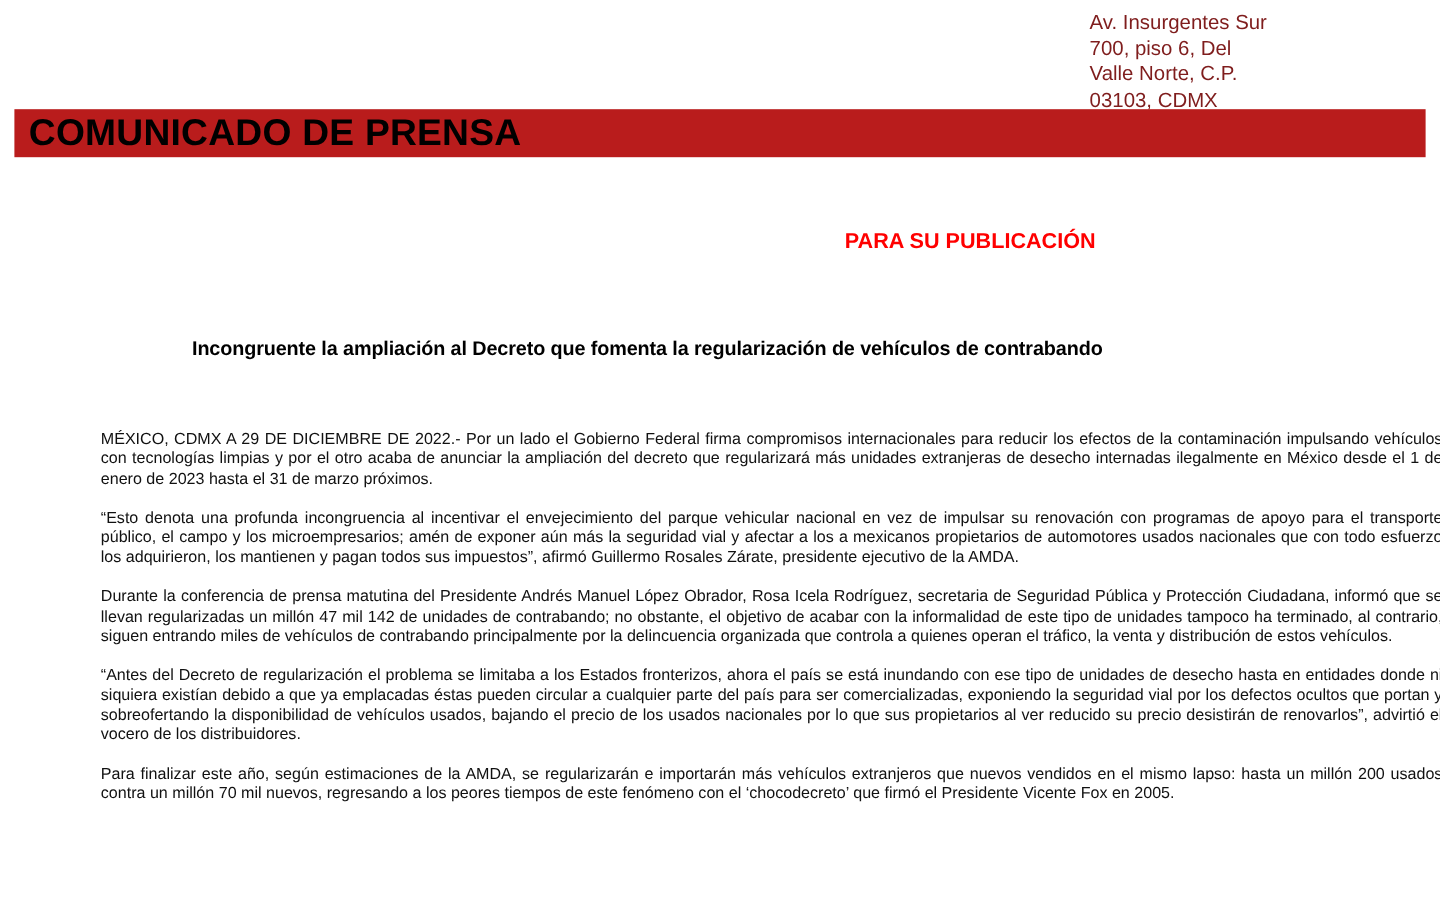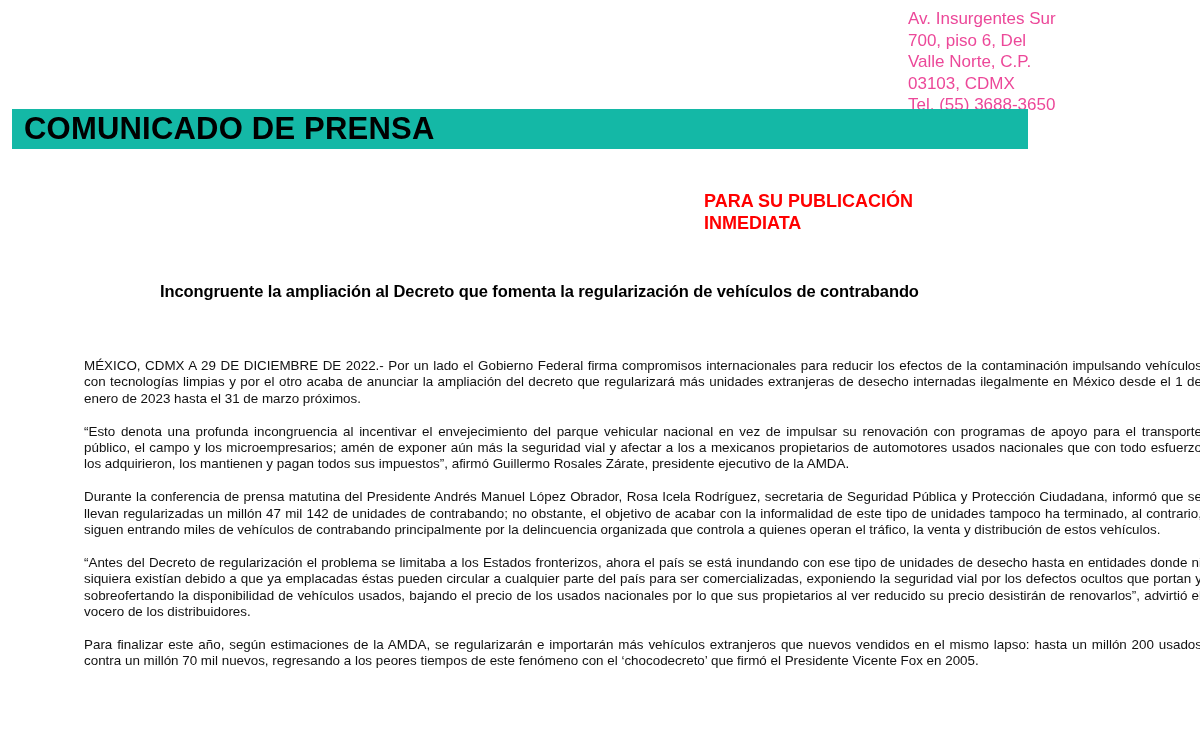--- a/index.html
+++ b/index.html
@@ -34,32 +34,32 @@
       color: #555;
     }
 
     
     .address {
       position: absolute;
       left: 908px;
       top: 8px;
       font-size: 17px;
       line-height: 21.5px;
-      color: #ec4899;
+      color: #7f1d1d;
     }
     .address div { white-space: nowrap; }
 
     
     .title-band {
       position: absolute;
       left: 12px;
-      top: 109px;
-      width: 1016px;
+      top: 91px;
+      width: 1176px;
       height: 40px;
-      background: #14b8a6;
+      background: #b91c1c;
     }
     .title-band h1 {
       position: absolute;
       left: 12px;
       top: 2px;
       font-size: 31px;
       font-weight: bold;
       letter-spacing: 0.2px;
       color: #000;
       white-space: nowrap;
@@ -154,21 +154,20 @@
     <div>Tel. (55) 3688-3650</div>
   </div>
 
   <div class="title-band">
     <h1>COMUNICADO DE PRENSA</h1>
   </div>
 
 
   <div class="release">
     <div>PARA SU PUBLICACIÓN</div>
-    <div>INMEDIATA</div>
   </div>
 
   <div class="headline">Incongruente la ampliación al Decreto que fomenta la regularización de vehículos de contrabando</div>
 
 
   <div class="body">
     <p>MÉXICO, CDMX A 29 DE DICIEMBRE DE 2022.- Por un lado el Gobierno Federal firma compromisos internacionales para reducir los efectos de la contaminación impulsando vehículos con tecnologías limpias y por el otro acaba de anunciar la ampliación del decreto que regularizará más unidades extranjeras de desecho internadas ilegalmente en México desde el 1 de enero de 2023 hasta el 31 de marzo próximos.</p>
     <p>“Esto denota una profunda incongruencia al incentivar el envejecimiento del parque vehicular nacional en vez de impulsar su renovación con programas de apoyo para el transporte público, el campo y los microempresarios; amén de exponer aún más la seguridad vial y afectar a los a mexicanos propietarios de automotores usados nacionales que con todo esfuerzo los adquirieron, los mantienen y pagan todos sus impuestos”, afirmó Guillermo Rosales Zárate, presidente ejecutivo de la AMDA.</p>
     <p>Durante la conferencia de prensa matutina del Presidente Andrés Manuel López Obrador, Rosa Icela Rodríguez, secretaria de Seguridad Pública y Protección Ciudadana, informó que se llevan regularizadas un millón 47 mil 142 de unidades de contrabando; no obstante, el objetivo de acabar con la informalidad de este tipo de unidades tampoco ha terminado, al contrario, siguen entrando miles de vehículos de contrabando principalmente por la delincuencia organizada que controla a quienes operan el tráfico, la venta y distribución de estos vehículos.</p>
     <p>“Antes del Decreto de regularización el problema se limitaba a los Estados fronterizos, ahora el país se está inundando con ese tipo de unidades de desecho hasta en entidades donde ni siquiera existían debido a que ya emplacadas éstas pueden circular a cualquier parte del país para ser comercializadas, exponiendo la seguridad vial por los defectos ocultos que portan y sobreofertando la disponibilidad de vehículos usados, bajando el precio de los usados nacionales por lo que sus propietarios al ver reducido su precio desistirán de renovarlos”, advirtió el vocero de los distribuidores.</p>

